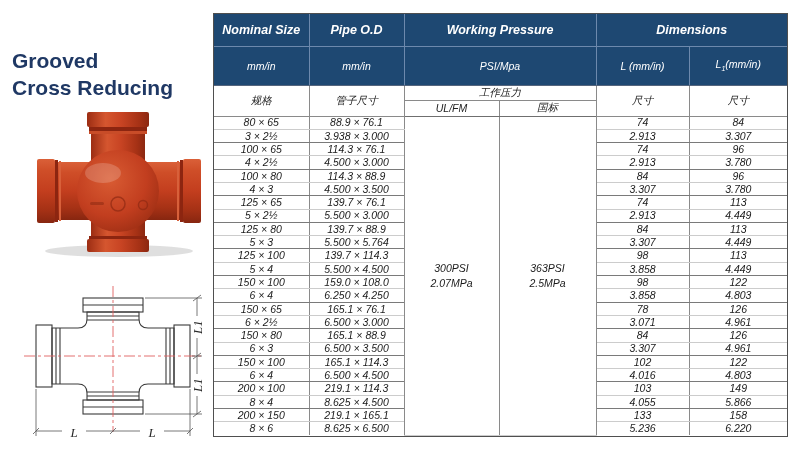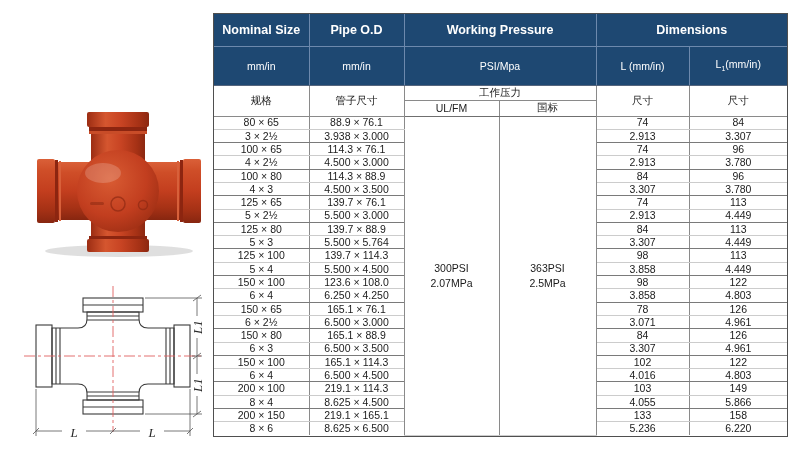--- a/index.html
+++ b/index.html
@@ -22,21 +22,21 @@
     font-size:21px; font-weight:bold; color:#1F3864; line-height:27px;
   }
   .photo-wrap { position:absolute; left:33px; top:100px; width:172px; height:158px; }
   .drawing-wrap { position:absolute; left:16px; top:268px; width:196px; height:184px; }
 
   
   .table-wrap {
     position:absolute; left:213px; top:13px; width:575px;
     border:1px solid #4f4f4f; background:#fff;
   }
-  table.spec-table { border-collapse:collapse; table-layout:fixed; width:573px; }
+  table.spec-table { border-collapse:collapse; table-layout:fixed; width:573px;font-style:italic; }
   .spec-table th, .spec-table td {
     text-align:center; vertical-align:middle; padding:0; overflow:hidden; white-space:nowrap;
   }
   .spec-table tr > *:first-child { border-left:0; }
   .spec-table tr > *:last-child  { border-right:0; }
 
   tr.blue th { background:#1E4872; color:#ffffff; border:1px solid #6d89ad; }
   tr.r1 th { height:32px; font-size:12.5px; font-weight:bold; border-top:0; }
   tr.r2 th { height:39px; font-size:10.5px; font-weight:normal; border-bottom:1px solid #55657d; }
   tr.r2 sub { font-size:7px; }
@@ -53,20 +53,24 @@
   tbody tr.pair-start td { border-bottom:1px solid #cccccc; }
   tbody tr.pair-end td   { border-bottom:1px solid #7a7a7a; }
   tbody tr:last-child td { border-bottom:0; }
   td.pressure-cell { vertical-align:middle;margin-top:20px; }
   td.pressure-cell div { font-size:10.5px; line-height:15px; }
 </style>
 </head>
 <body>
 
 <div class="left-panel">
+  <div class="product-name">
+    <div>Grooved</div>
+    <div>Cross Reducing</div>
+  </div>
 
   <div class="photo-wrap">
     <svg width="172" height="158" viewBox="0 0 172 158">
       <defs>
         <linearGradient id="pgv" x1="0" y1="0" x2="0" y2="1">
           <stop offset="0" stop-color="#da6038"></stop>
             <stop offset="0.18" stop-color="#cf4e28"></stop>
           <stop offset="0.5" stop-color="#c33e1e"></stop>
             <stop offset="0.8" stop-color="#a53115"></stop>
           <stop offset="1" stop-color="#872610"></stop>
@@ -278,21 +282,21 @@
           <td>113</td>
         </tr>
         <tr class="pair-end">
           <td>5 × 4</td>
           <td>5.500 × 4.500</td>
           <td>3.858</td>
           <td>4.449</td>
         </tr>
         <tr class="pair-start">
           <td>150 × 100</td>
-          <td>123.6 × 108.0</td>
+          <td>159.0 × 108.0</td>
           <td>98</td>
           <td>122</td>
         </tr>
         <tr class="pair-end">
           <td>6 × 4</td>
           <td>6.250 × 4.250</td>
           <td>3.858</td>
           <td>4.803</td>
         </tr>
         <tr class="pair-start">

